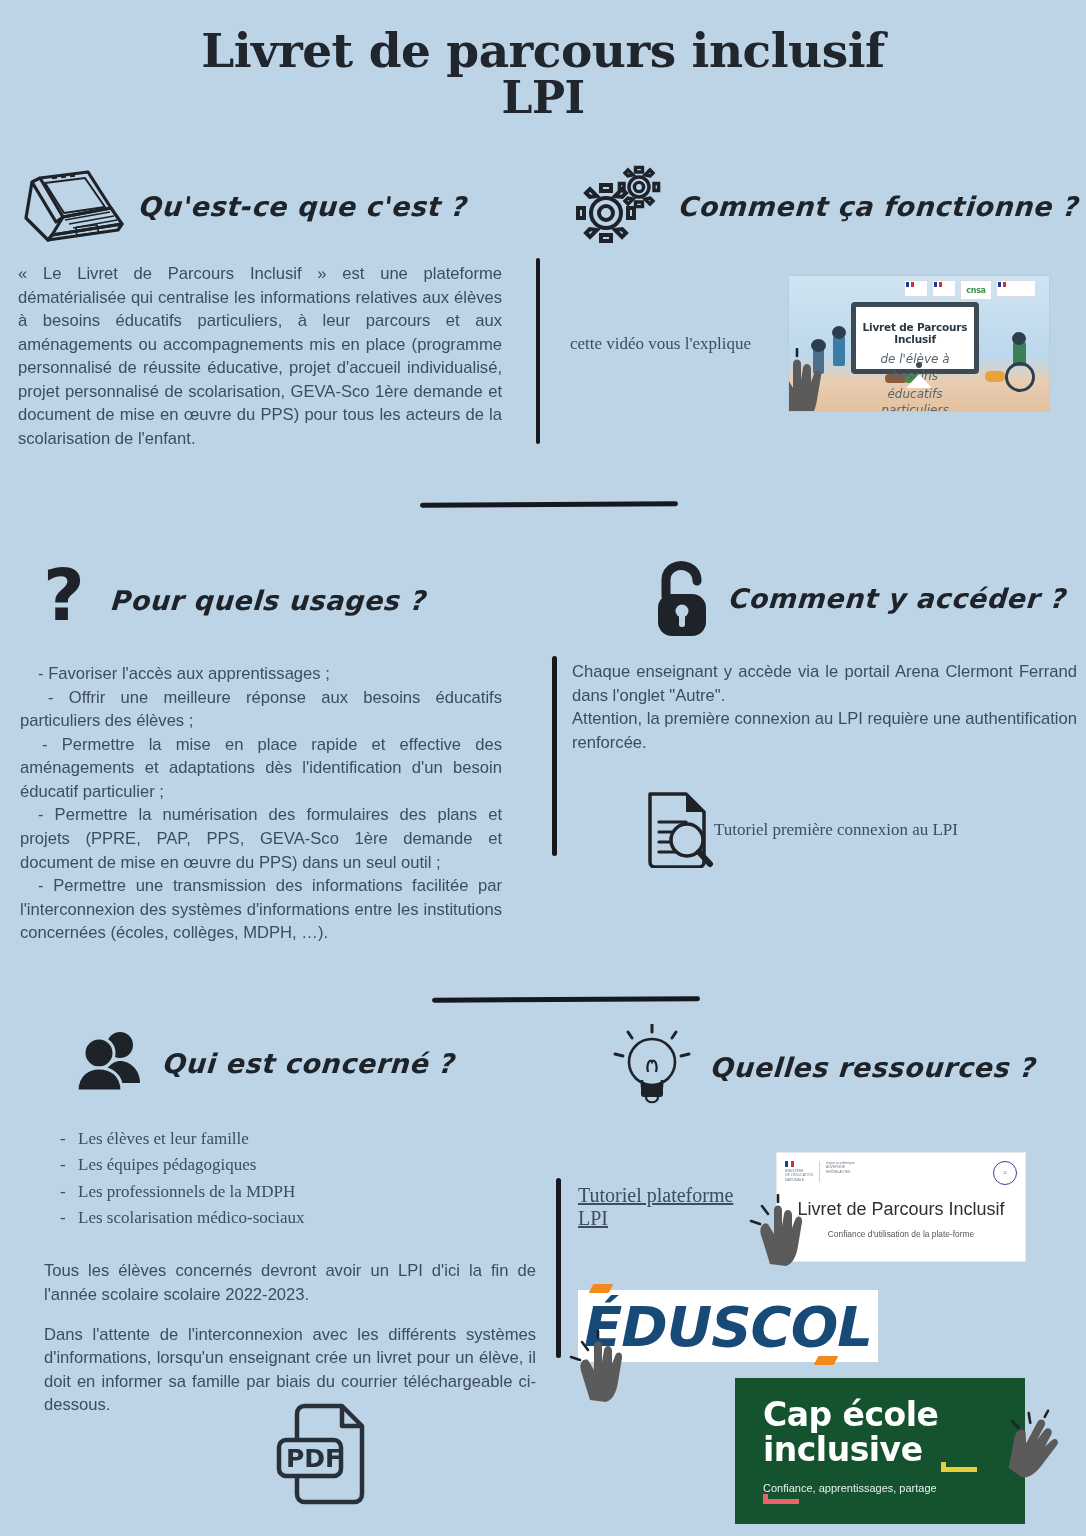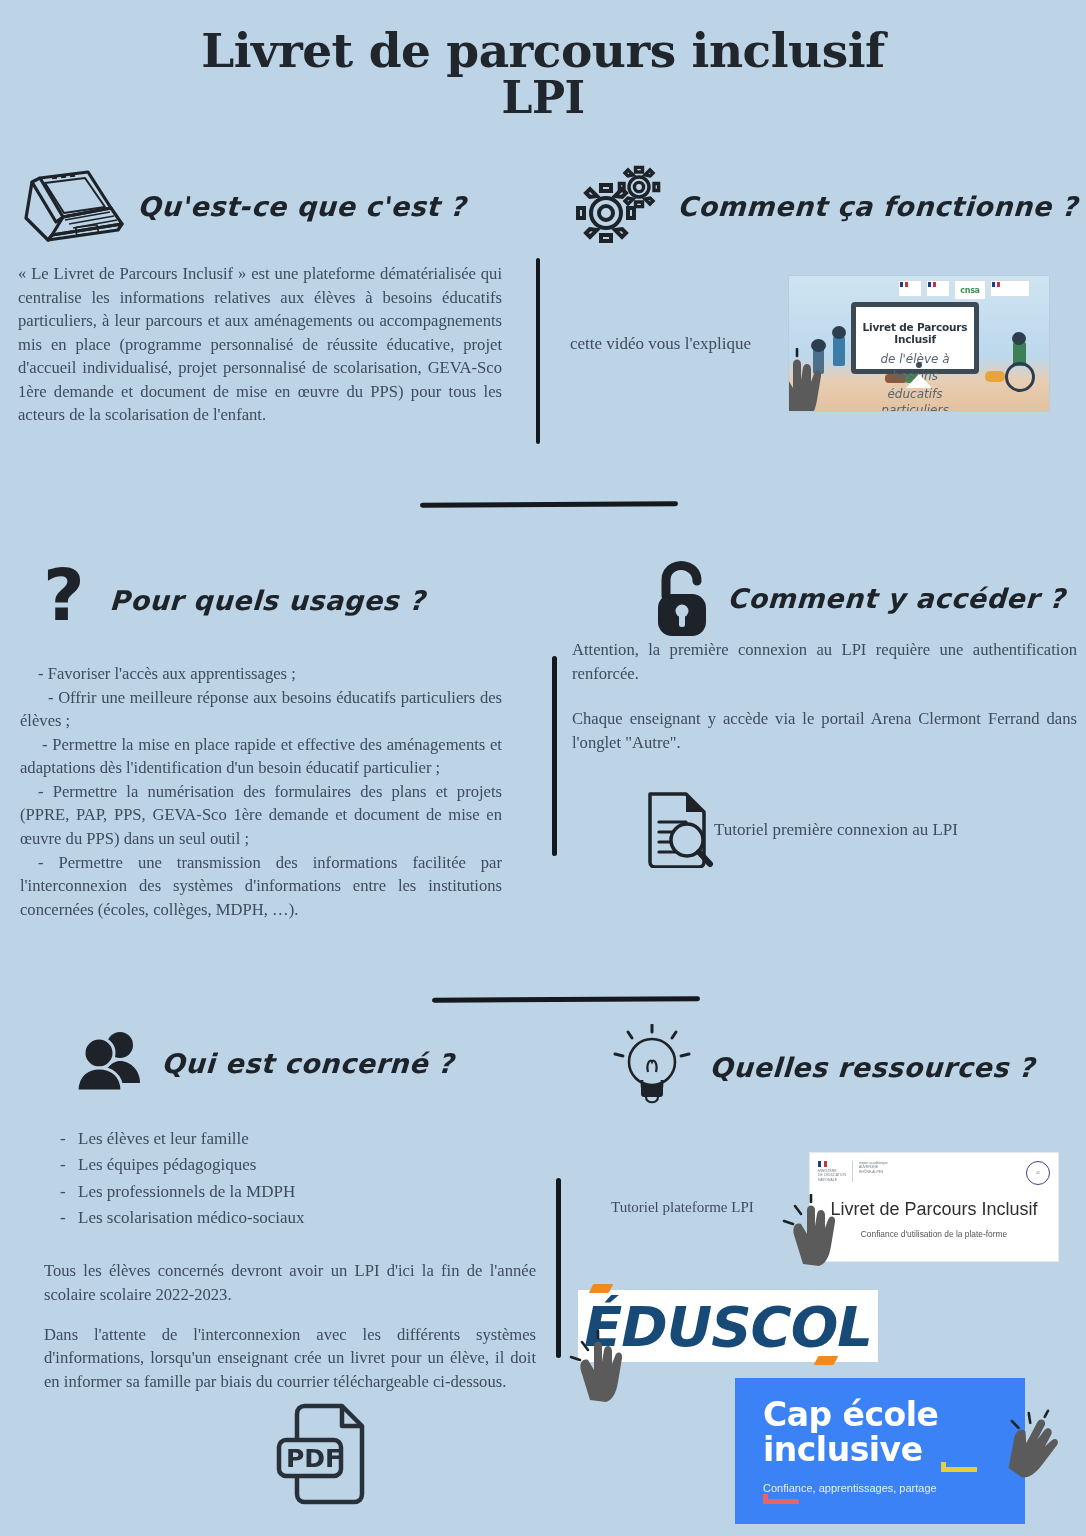--- a/index.html
+++ b/index.html
@@ -56,21 +56,21 @@
     font-weight: bold;
     font-size: 27px;
     color: #1d2328;
     letter-spacing: 0.6px;
     transform: skewX(-6deg);
     white-space: nowrap;
   }
 
   
   .body-txt {
-    font-family: Liberation Serif, serif;
+    font-family: Liberation Sans, sans-serif;
     font-size: 16.6px;
     line-height: 1.42;
     color: #3d4d5c;
     text-align: justify;
   }
   .plain {
     font-family: "Liberation Serif", serif;
     font-size: 17px;
     color: #3d4d5c;
   }
@@ -97,21 +97,21 @@
   .video-card {
     width: 260px;
     height: 135px;
     background: linear-gradient(#cfe4f2, #bcd8ec 60%, #e8cdb2 78%, #e3c29f);
     position: relative;
     overflow: hidden;
     border: 1px solid #b4cde0;
   }
   .video-logos {
     position: absolute;
-    top: 4px; right: 19px;
+    top: 4px; right: 13px;
     display: flex;
     gap: 4px;
     align-items: flex-start;
   }
   .logo-chip {
     width: 24px; height: 17px;
     background: #fff;
     border: 1px solid #d7dde2;
     font-size: 3px;
     line-height: 1.1;
@@ -273,21 +273,21 @@
     width: 20px; height: 9px;
     background: #f08a1d;
     transform: skewX(-28deg);
     border-radius: 1px;
   }
 
   
   .cap {
     width: 290px;
     height: 146px;
-    background: #3b82f6;
+    background: #14532d;
     position: relative;
     box-sizing: border-box;
     padding: 20px 0 0 28px;
   }
   .cap-title {
     font-family: "DejaVu Sans", sans-serif;
     font-weight: bold;
     font-size: 33px;
     color: #ffffff;
     line-height: 1.06;
@@ -312,23 +312,23 @@
     right: 48px; bottom: 52px;
     width: 36px; height: 10px;
     border-left: 5px solid #e8cf3a;
     border-bottom: 5px solid #e8cf3a;
     box-sizing: border-box;
   }
 
   
   .link-txt {
     font-family: "Liberation Serif", serif;
-    font-size: 15px;
+    font-size: 20px;
     color: #3d4d5c;
-    margin-left: 33px;
+    text-decoration: underline;
   }
 
   ul.dashlist {
     list-style: none;
     margin: 0;
     padding: 0;
   }
   ul.dashlist li {
     font-family: "Liberation Serif", serif;
     font-size: 17px;
@@ -496,22 +496,22 @@
         <svg width="66" height="80" viewBox="0 0 66 80">
           <path d="M16 38 L16 22 C16 10 28 5 38 9 C45 12 47 18 47 23" fill="none" stroke="#1d2328" stroke-width="9" stroke-linecap="round"></path>
           <rect x="8" y="36" width="48" height="42" rx="14" fill="#1d2328"></rect>
           <circle cx="32" cy="53" r="6.5" fill="#bdd3e6"></circle>
           <rect x="29" y="55" width="6" height="14" rx="2.5" fill="#bdd3e6"></rect>
         </svg>
       </span>
       <span class="sec-title">Comment y accéder ?</span>
     </div>
 
+    <div class="body-txt" style="margin-top:22px; width:505px;">Chaque enseignant y accède via le portail Arena Clermont Ferrand dans l'onglet "Autre".</div>
     <div class="body-txt" style="width:505px;">Attention, la première connexion au LPI requière une authentification renforcée.</div>
-    <div class="body-txt" style="margin-top:22px; width:505px;">Chaque enseignant y accède via le portail Arena Clermont Ferrand dans l'onglet "Autre".</div>
 
     <div style="display:flex; align-items:center; margin-top:34px; padding-left:70px;">
       <span class="icon">
         <svg width="72" height="80" viewBox="0 0 72 80">
           <path d="M8 6 L44 6 L62 24 L62 74 C62 77 60 79 57 79 L13 79 C10 79 8 77 8 74 Z" fill="none" stroke="#1d2328" stroke-width="3.5" stroke-linejoin="round"></path>
           <path d="M44 6 L44 24 L62 24 Z" fill="#1d2328"></path>
           <g stroke="#1d2328" stroke-width="3.2" stroke-linecap="round">
             <line x1="17" y1="34" x2="44" y2="34"></line>
             <line x1="17" y1="44" x2="44" y2="44"></line>
             <line x1="17" y1="54" x2="40" y2="54"></line>

